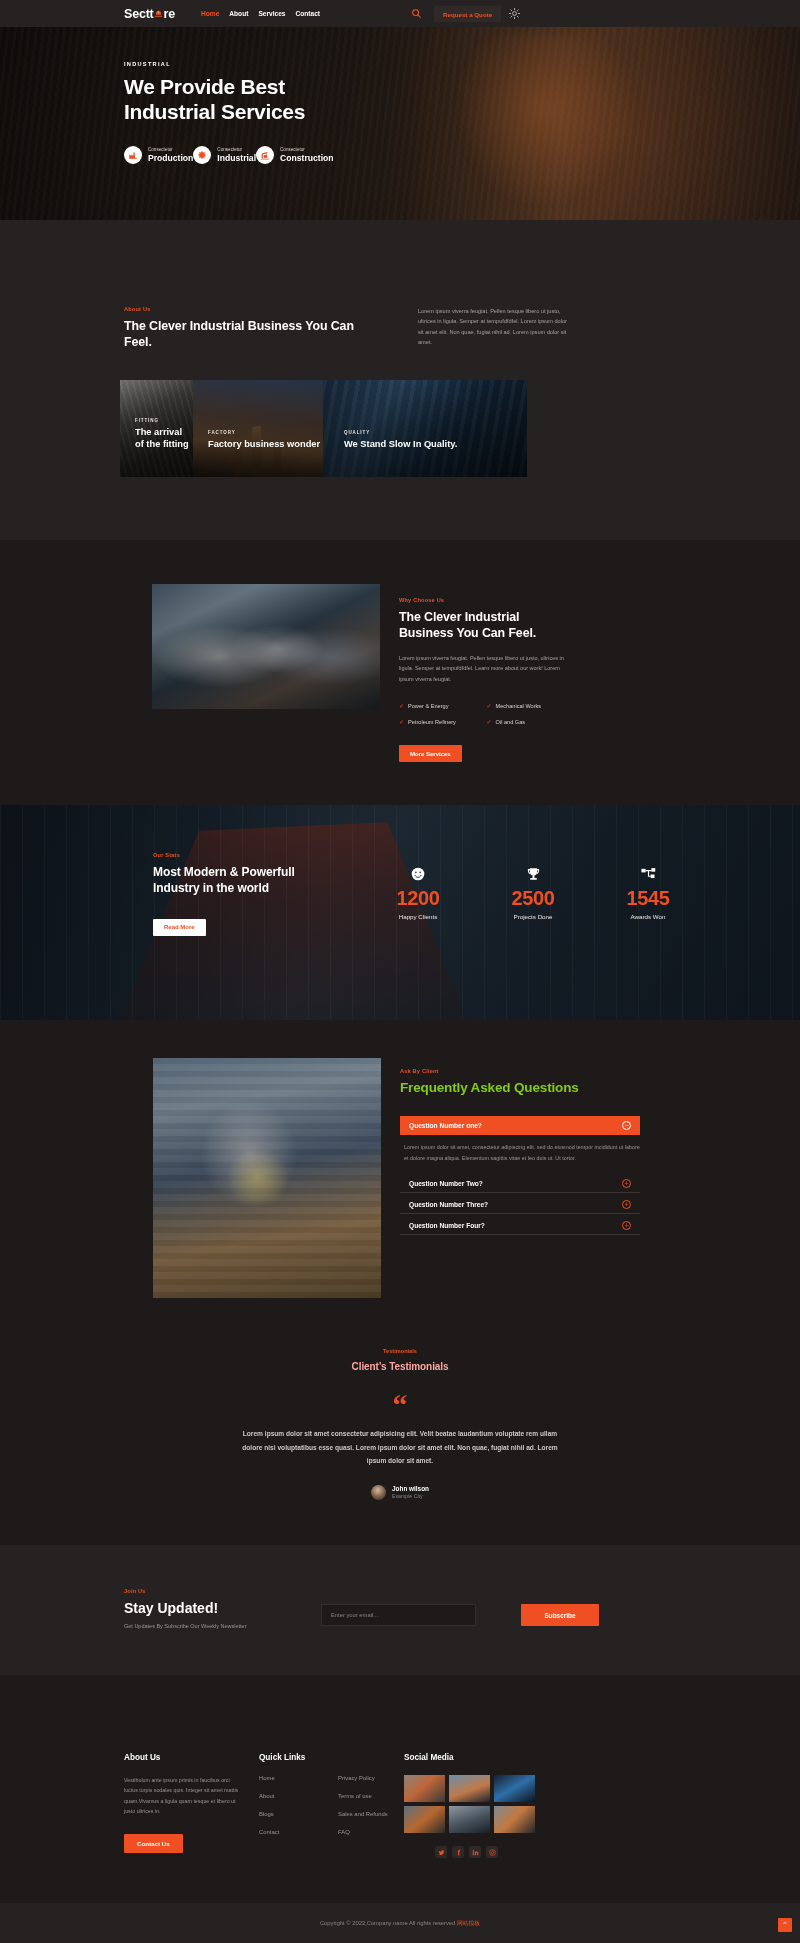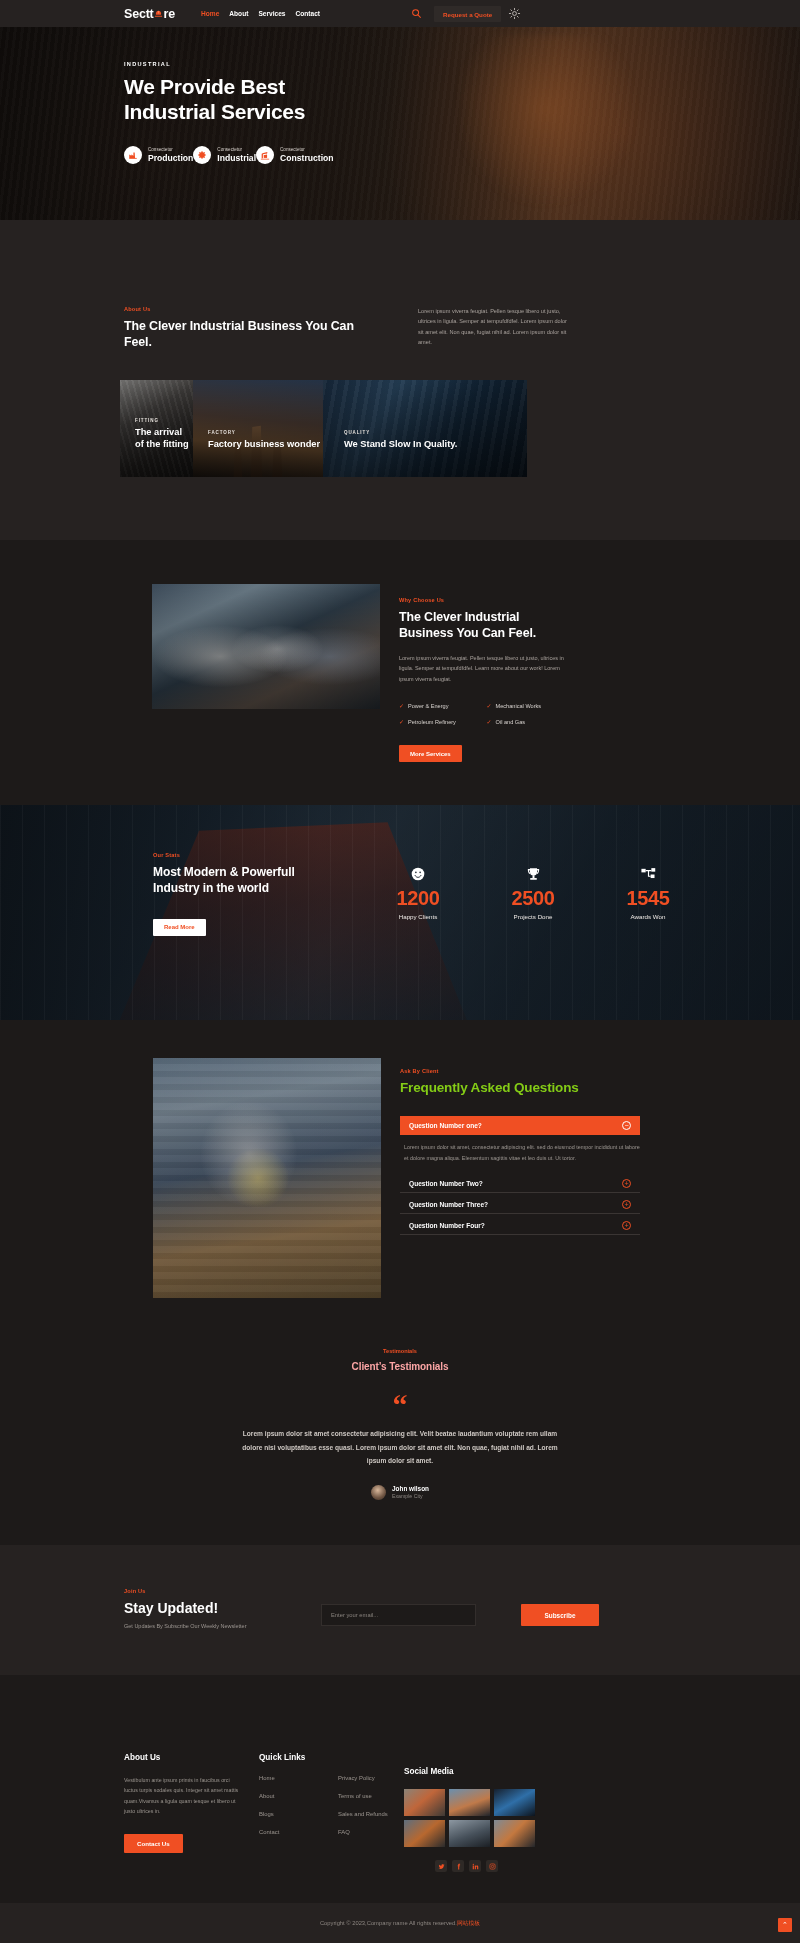--- a/index.html
+++ b/index.html
@@ -229,21 +229,21 @@
   
   .footer{ position:absolute; top:1675px; left:0; width:800px; height:228px; background:#1d1a19; }
   .f-col-title{ font-size:8.2px; font-weight:bold; color:#ffffff; }
   .f-about{ position:absolute; left:124px; top:78px; width:118px; }
   .f-about p{ font-size:5.3px; line-height:1.95; color:#9b958f; margin-top:13px; }
   .contact-btn{ margin-top:18px; height:19px; padding:0 13px; font-size:6.2px; border-radius:1px; }
   .f-quick{ position:absolute; left:259px; top:78px; width:210px; }
   .f-links{ display:flex; margin-top:13px; }
   .f-links ul{ list-style:none; width:79px; }
   .f-links li{ font-size:5.9px; color:#9b958f; margin-bottom:12px; }
-  .f-social{ position:absolute; left:404px; top:92px; width:150px; }
+  .f-social{ position:absolute; left:404px; top:78px; width:150px; }
   .thumbs{ display:grid; grid-template-columns:repeat(3,41px); grid-auto-rows:27px; gap:4px; margin-top:13px; }
   .th{ width:41px; height:27px; overflow:hidden; }
   .th1{ background:linear-gradient(140deg,#8a8378 0%,#c0663a 45%,#3d3a36 100%); }
   .th2{ background:linear-gradient(160deg,#6a8fae 0%,#c07a4a 55%,#20242a 100%); }
   .th3{ background:linear-gradient(150deg,#16202e 0%,#2f6fa8 48%,#0d131c 100%); }
   .th4{ background:linear-gradient(140deg,#5d6e7e 0%,#b8682f 50%,#2a2b2c 100%); }
   .th5{ background:linear-gradient(160deg,#8d98a2 0%,#46505a 55%,#1b1f24 100%); }
   .th6{ background:linear-gradient(135deg,#7e8a95 0%,#c4783f 48%,#23262a 100%); }
   .th::after{ content:""; position:absolute; }
   .socials{ display:flex; gap:5px; margin-top:13px; margin-left:31px; }

